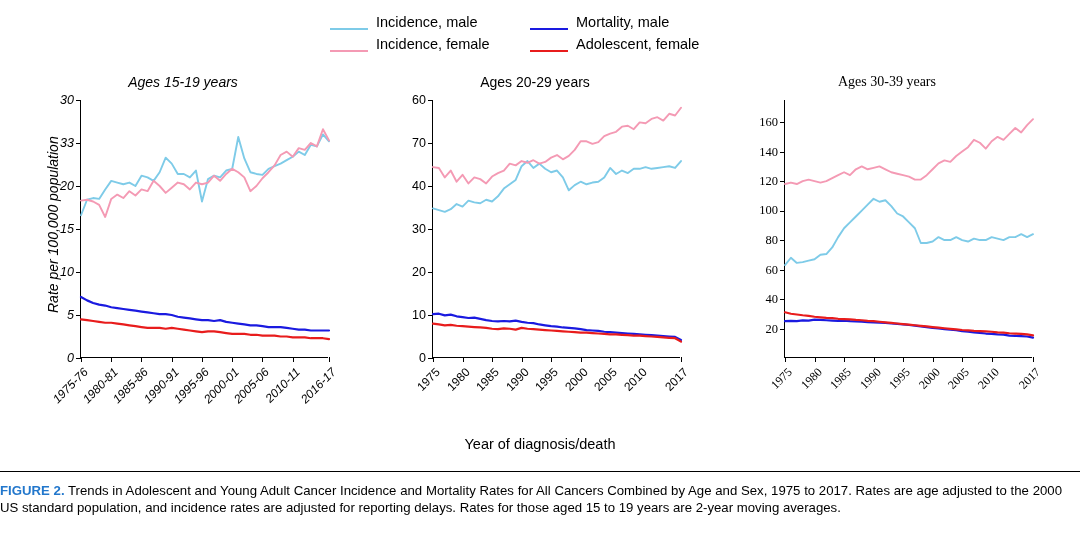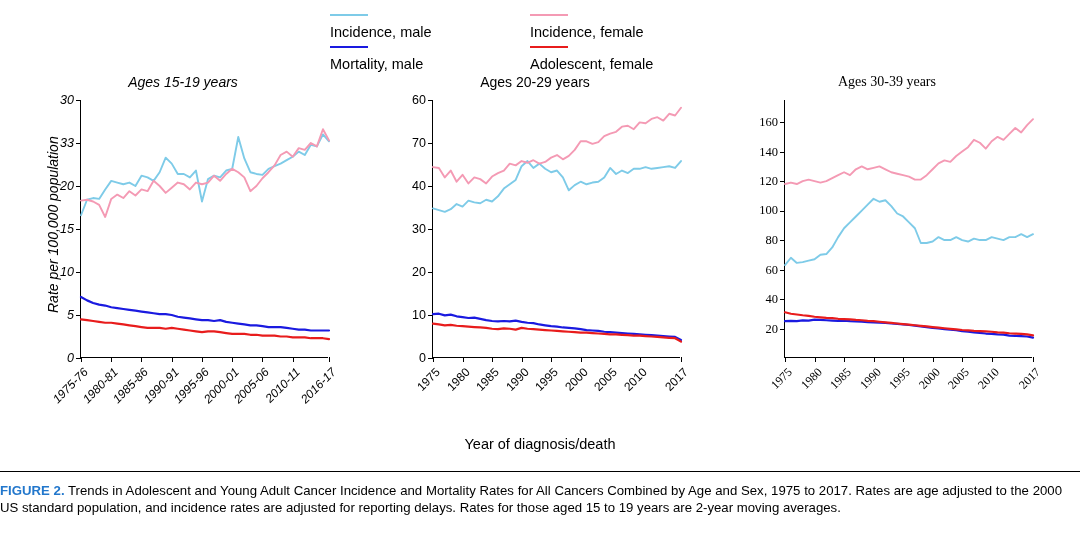--- a/index.html
+++ b/index.html
@@ -15,21 +15,21 @@
 
   
   .legend{
     position:absolute;left:330px;top:14px;
     width:430px;
     display:grid;
     grid-template-columns:200px 200px;
     grid-row-gap:6px;
     font-size:14.5px;
   }
-  .legend-item{display:flex;align-items:flex-start;gap:8px;flex-direction:column;}
+  .legend-item{display:flex;align-items:flex-end;gap:8px;}
   .legend-line{display:block;width:38px;height:0;border-top-style:solid;}
   .legend-label{white-space:nowrap;font-size:14.5px;}
 
   
   .panels{position:absolute;left:0;top:74px;width:1080px;height:340px;}
   .panel{position:absolute;top:0;width:330px;height:340px;}
   #panel-0{left:18px;font-style:italic;}
   #panel-1{left:370px;text-decoration:underline;}
   #panel-2{left:722px;font-family:Liberation Serif, serif;}
 
@@ -94,26 +94,26 @@
 <body>
 
 <div class="figure-wrap">
 
   <div class="legend" id="legend">
       <div class="legend-item">
         <span class="legend-line" style="border-top-width: 2px; border-top-color: rgb(126, 203, 232);"></span>
         <span class="legend-label">Incidence, male</span>
       </div>
       <div class="legend-item">
+        <span class="legend-line" style="border-top-width: 2.2px; border-top-color: rgb(26, 26, 224);"></span>
+        <span class="legend-label">Mortality, male</span>
+      </div>
+      <div class="legend-item">
         <span class="legend-line" style="border-top-width: 2px; border-top-color: rgb(244, 154, 180);"></span>
         <span class="legend-label">Incidence, female</span>
-      </div>
-      <div class="legend-item">
-        <span class="legend-line" style="border-top-width: 2.2px; border-top-color: rgb(26, 26, 224);"></span>
-        <span class="legend-label">Mortality, male</span>
       </div>
       <div class="legend-item">
         <span class="legend-line" style="border-top-width: 2.2px; border-top-color: rgb(232, 28, 28);"></span>
         <span class="legend-label">Adolescent, female</span>
       </div>
     </div>
 
   <div class="panels" id="panels">
       <div class="panel" id="panel-0">
         <div class="panel-title">Ages 15-19 years</div>

